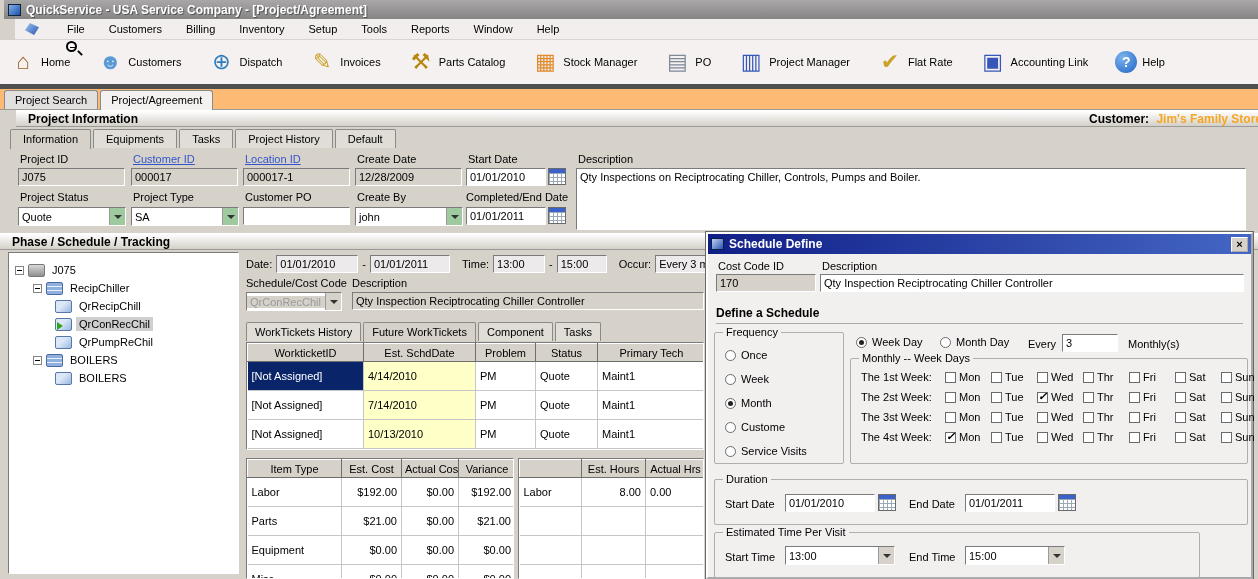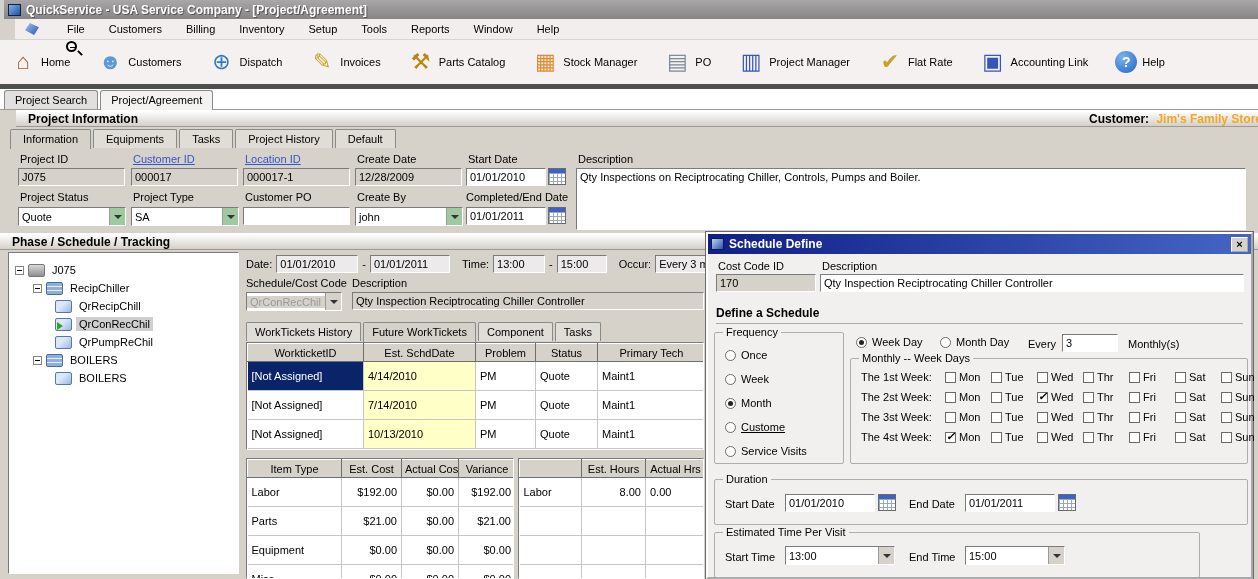--- a/index.html
+++ b/index.html
@@ -21,21 +21,21 @@
   .toolbar { left:0; top:40px; width:1258px; height:44px; background:#f5f1f1; display:flex; align-items:center; gap:27px; padding-left:10px; }
   .tbitem { display:flex; align-items:center; gap:5px; }
   .tbico { font-size:22px; line-height:24px; width:26px; text-align:center; }
   .helpico { width:22px; height:22px; border-radius:50%; background:radial-gradient(circle at 35% 30%, #7db4ec, #1e63c8); color:#fff; font-weight:bold; font-size:14px; text-align:center; line-height:22px; }
   .darkstrip { left:0; top:84px; width:1258px; height:5px; background:#4f4f4f; }
   .cursor-zoom { left:66px; top:41px; width:11px; height:11px; border:2px solid #000; border-radius:50%; background:rgba(255,255,255,.5); }
   .cursor-zoom::before { content:""; position:absolute; left:2px; top:4px; width:5px; height:1px; background:#000; }
   .cursor-zoom::after { content:""; position:absolute; left:9px; top:9px; width:6px; height:2px; background:#000; transform:rotate(45deg); }
 
   
-  .tabstrip { left:0; top:89px; width:1258px; height:21px; background:#ffffff; border-bottom:1px solid #9a9a9a; display:flex; align-items:flex-end; padding-left:4px; gap:2px; }
+  .tabstrip { left:0; top:89px; width:1258px; height:21px; background:#fdba74; border-bottom:1px solid #9a9a9a; display:flex; align-items:flex-end; padding-left:4px; gap:2px; }
   .wtab { border:1px solid #8a8a8a; border-bottom:none; background:#e2dfdf; padding:3px 10px 3px 10px; border-radius:3px 3px 0 0; }
   .wtab.active { background:#f4f1f1; position:relative; top:1px; padding-bottom:4px; }
 
   
   .sechead { background:linear-gradient(#ffffff,#d4d0c8); border-top:1px solid #fff; border-bottom:1px solid #9a9a9a; font-weight:bold; font-size:12px; display:flex; align-items:center; padding:0 12px; }
   .cust { margin-left:auto; font-weight:bold; }
   .cust .cname { color:#f5a623; margin-left:4px; }
 
   
   .subtabs { display:flex; align-items:flex-end; gap:2px; height:21px; padding-left:2px; }
@@ -463,21 +463,21 @@
           <span>Once</span>
         </span>
       <span class="ritem" style="left:10px;top:40px;">
           <i class="radio"></i>
           <span>Week</span>
         </span>
       <span class="ritem" style="left:10px;top:64px;">
           <i class="radio sel"></i>
           <span>Month</span>
         </span>
-      <span class="ritem" style="left:10px;top:88px;text-decoration:underline;">
+      <span class="ritem" style="left:10px;top:88px;">
           <i class="radio"></i>
           <span>Custome</span>
         </span>
       <span class="ritem" style="left:10px;top:112px;">
           <i class="radio"></i>
           <span>Service Visits</span>
         </span>
     </div>
 
     <span class="ritem" style="left:148px;top:102px;">

